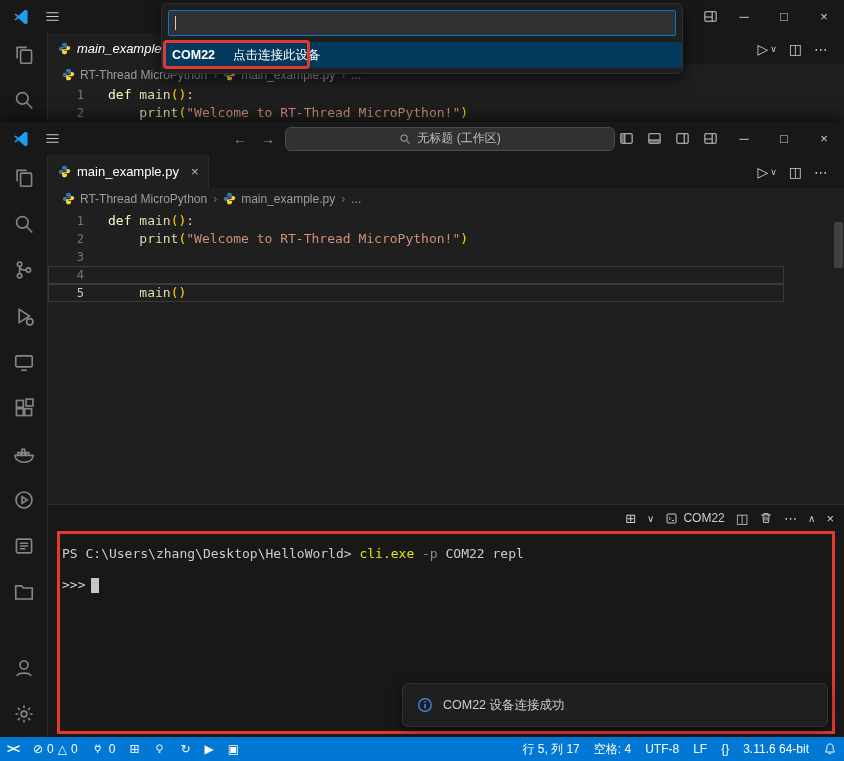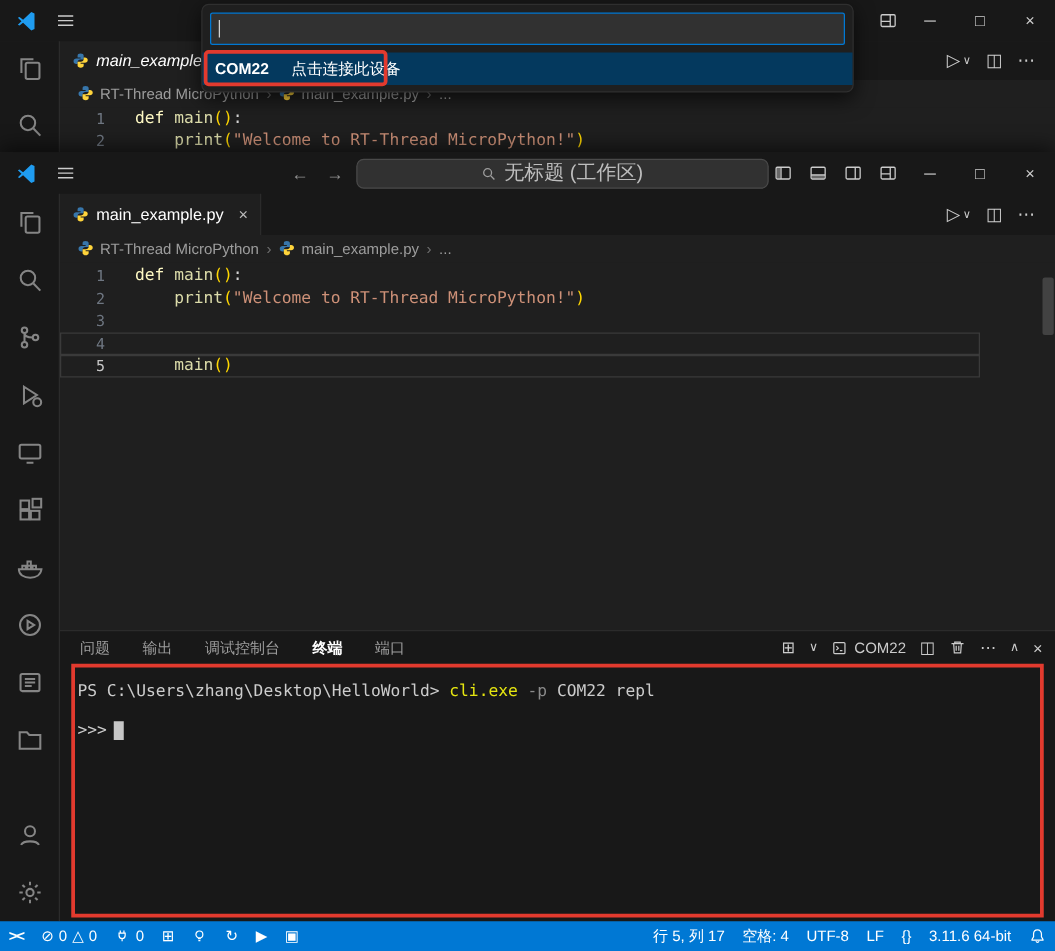--- a/index.html
+++ b/index.html
@@ -12,21 +12,21 @@
 .win{position:absolute;left:0;width:844px;background:#1f1f1f}
 .win-top{top:0;height:122px;overflow:hidden}
 .win-main{top:122px;height:615px;overflow:hidden;box-shadow:0 -4px 16px rgba(0,0,0,.6)}
 .titlebar{height:33px;background:#181818;display:flex;align-items:center;position:relative;flex:none}
 .logo{margin:0 8px 0 12px}
 .tb-btn{width:28px;height:33px;display:flex;align-items:center;justify-content:center;color:#ccc}
 .tb-right{margin-left:auto;display:flex;align-items:center}
 .winctl{width:40px;height:33px;display:flex;align-items:center;justify-content:center;color:#ccc;font-size:13px}
 .tb-center{position:absolute;left:0;right:0;display:flex;justify-content:center;align-items:center;gap:6px;height:33px}
 .nav-arrow{width:22px;text-align:center;color:#8f8f8f;font-size:14px}
-.searchbox{width:330px;height:24px;background:#313131;border:1px solid #4a4a4a;border-radius:6px;display:flex;align-items:center;justify-content:center;gap:6px;color:#bdbdbd;font-size:16px}
+.searchbox{width:330px;height:24px;background:#313131;border:1px solid #4a4a4a;border-radius:6px;display:flex;align-items:center;justify-content:center;gap:6px;color:#bdbdbd;font-size:12px}
 .win-body{display:flex;height:calc(100% - 33px);position:relative}
 
 .activitybar{width:48px;background:#181818;border-right:1px solid #2b2b2b;display:flex;flex-direction:column;align-items:center;flex:none}
 .act{height:46px;width:100%;display:flex;align-items:center;justify-content:center}
 .act-bottom{margin-top:auto}
 
 .editor-col{flex:1;display:flex;flex-direction:column;min-width:0}
 .tabbar{background:#181818;display:flex;align-items:stretch;flex:none}
 .tabbar.h33{height:33px}.tabbar.h31{height:31px}
 .tab{display:flex;align-items:center;gap:6px;padding:0 10px;background:#1f1f1f;border-right:1px solid #2b2b2b;font-size:13px;color:#ffffff}
@@ -411,27 +411,20 @@
             <span class="mm" style="width:34px;background:#ce9178"></span>
             <span class="mm gap"></span>
             <span class="mm" style="width:26px;background:#c586c0"></span>
             <span class="mm" style="width:12px;background:#dcdcaa"></span>
           </div>
           <div class="scroll-thumb"></div>
         </div>
 
         <div class="panel">
           <div class="panel-head">
-            <span id="panel-tabs" style="display:flex;align-items:center">
-                <span class="ptab">问题</span>
-                <span class="ptab">输出</span>
-                <span class="ptab">调试控制台</span>
-                <span class="ptab active">终端</span>
-                <span class="ptab">端口</span>
-              </span>
             <span class="ph-right">
               <span><i>⊞</i></span>
               <span style="font-size:10px"><i>∨</i></span>
               <span class="ph-term">
                 <svg width="13" height="13" viewBox="0 0 16 16" stroke="#ccc" stroke-width="1.2" fill="none">
                     <rect x="2.5" y="2.5" width="11" height="11" rx="1"></rect>
                     <path d="M5 6l2 2-2 2M8.5 10.5H11"></path>
                   </svg>
                 <span>COM22</span>
               </span>
@@ -444,20 +437,28 @@
               <span><i>⋯</i></span>
               <span style="font-size:10px"><i>∧</i></span>
               <span><i>×</i></span>
             </span>
           </div>
           <div class="terminal-wrap">
             <div class="terminal">
               <div class="tline" id="term-line1"><span>PS C:\Users\zhang\Desktop\HelloWorld&gt; </span><span class="tyellow">cli.exe</span><span class="tdim"> -p </span><span>COM22 repl</span></div>
               <div class="tline blank"></div>
               <div class="tline"><span>&gt;&gt;&gt;</span><span class="cursor"></span></div>
+              <div class="toast">
+                <svg width="16" height="16" viewBox="0 0 16 16">
+                    <circle cx="8" cy="8" r="6.3" fill="none" stroke="#3794ff" stroke-width="1.2"></circle>
+                    <rect x="7.3" y="6.9" width="1.4" height="4.4" fill="#3794ff"></rect>
+                    <rect x="7.3" y="4.2" width="1.4" height="1.5" fill="#3794ff"></rect>
+                  </svg>
+                <span>COM22 设备连接成功</span>
+              </div>
             </div>
           </div>
         </div>
       </div>
     </div>
   </section>
 
   <footer class="statusbar">
     <span class="sb-item sb-remote">
         <i>&gt;&lt;</i>

